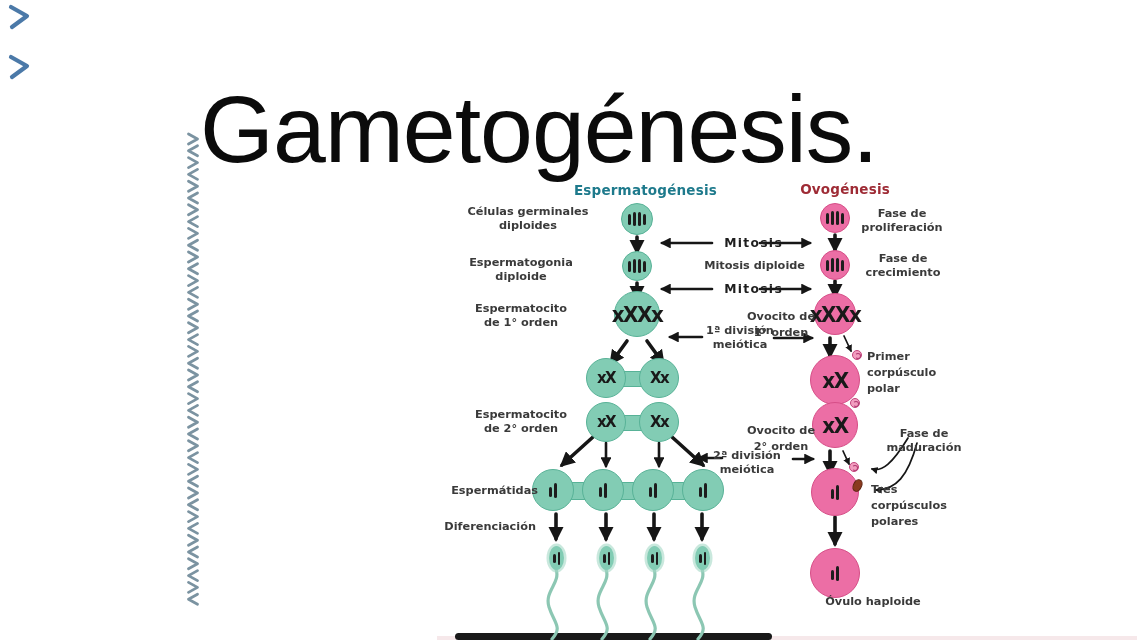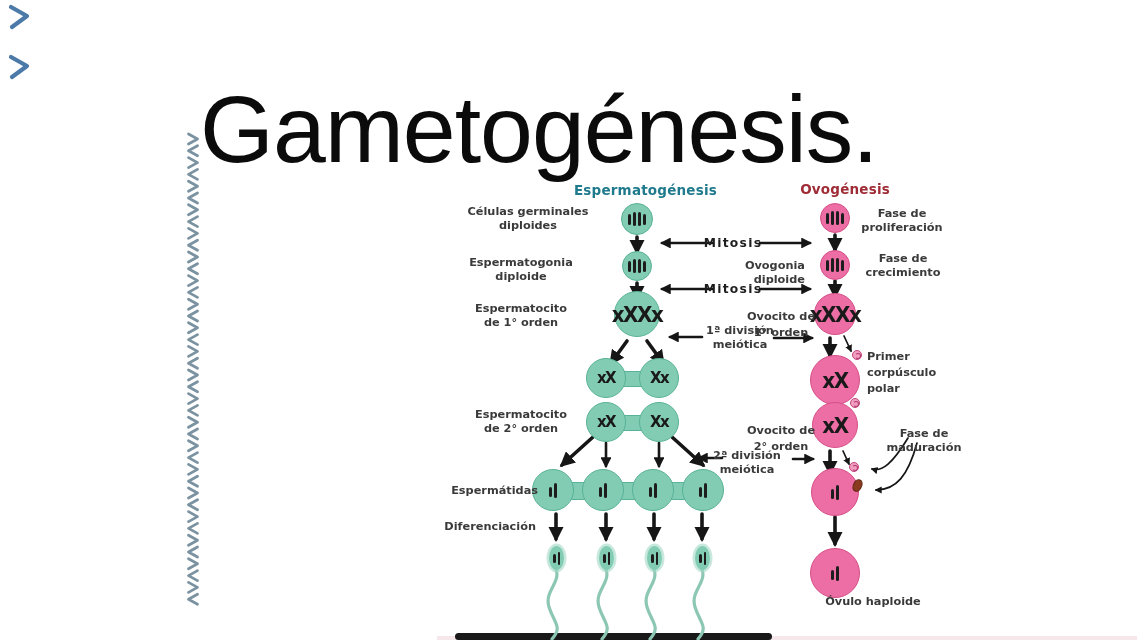--- a/index.html
+++ b/index.html
@@ -8,21 +8,21 @@
   
   .title{position:absolute;left:200px;top:82px;font-family:"Liberation Sans",sans-serif;
          font-size:95px;line-height:95px;font-weight:400;letter-spacing:-1px;color:#0b0b0b;white-space:nowrap;}
   
   .lbl{position:absolute;font:700 11.3px/13.6px "DejaVu Sans",sans-serif;color:#3a3a3a;
        white-space:pre-line;text-align:center;}
   .lbl.r{text-align:right;} .lbl.l{text-align:left;}
   .lbl.lh16{line-height:15.8px;margin-top:16px;}
   .hdr{position:absolute;font:800 13.5px/15px "DejaVu Sans",sans-serif;text-align:right;letter-spacing:.2px;}
   .hdr.left{color:var(--header-left);} .hdr.right{color:var(--header-right);}
-  .mito{font:800 12.3px/14px "DejaVu Sans",sans-serif;letter-spacing:1.3px;color:#1e1e1e;}
+  .mito{font:800 12.3px/14px "DejaVu Sans",sans-serif;letter-spacing:1.3px;color:#1e1e1e;text-align:right;}
   
   .cell{position:absolute;border-radius:50%;display:flex;align-items:center;justify-content:center;box-sizing:border-box;}
   .cell.teal{background:var(--teal-fill);border:1.5px solid var(--teal-edge);}
   .cell.pink{background:var(--pink-fill);border:1.5px solid var(--pink-edge);}
   .bridge{position:absolute;border-radius:7px;}
   .bridge.teal{background:var(--teal-fill);border-top:1.5px solid var(--teal-edge);border-bottom:1.5px solid var(--teal-edge);}
   .chrom{font:900 20px/1 "DejaVu Sans",sans-serif;color:#191919;letter-spacing:-1.5px;transform:scaleY(1.08);}
   .chrom.s{font-size:15px;} .chrom.b{font-size:20px;}
   .bars{display:flex;gap:2px;align-items:center;justify-content:center;}
   .bars b{display:block;width:3px;border-radius:2px;background:#1d1d1d;}
@@ -298,27 +298,30 @@
 
   <div class="lbl mito" style="left:683px;top:236px;width:100px;">Mitosis</div>
   <div class="lbl mito" style="left:683px;top:282px;width:100px;">Mitosis</div>
   <div class="lbl" style="left:690px;top:324px;width:100px;">1ª división
 meiótica</div>
   <div class="lbl" style="left:697px;top:449px;width:100px;">2ª división
 meiótica</div>
 
   <div class="lbl" style="left:852px;top:207px;width:100px;">Fase de
 proliferación</div>
-  <div class="lbl r" style="left:690px;top:259px;width:115px;">Ovogonia diploide</div>
+  <div class="lbl r" style="left:690px;top:259px;width:115px;">Mitosis diploide</div>
   <div class="lbl" style="left:855px;top:252px;width:96px;">Fase de
 crecimiento</div>
   <div class="lbl lh16" style="left:738px;top:293px;width:86px;">Ovocito de
 1° orden</div>
   <div class="lbl l lh16" style="left:867px;top:333px;width:90px;">Primer
 corpúsculo
 polar</div>
   <div class="lbl lh16" style="left:738px;top:407px;width:86px;">Ovocito de
 2° orden</div>
   <div class="lbl" style="left:878px;top:427px;width:92px;">Fase de
 maduración</div>
+  <div class="lbl l lh16" style="left:871px;top:466px;width:90px;">Tres
+corpúsculos
+polares</div>
   <div class="lbl" style="left:818px;top:595px;width:110px;">Óvulo haploide</div>
 
 </div>
 
 </body></html>

